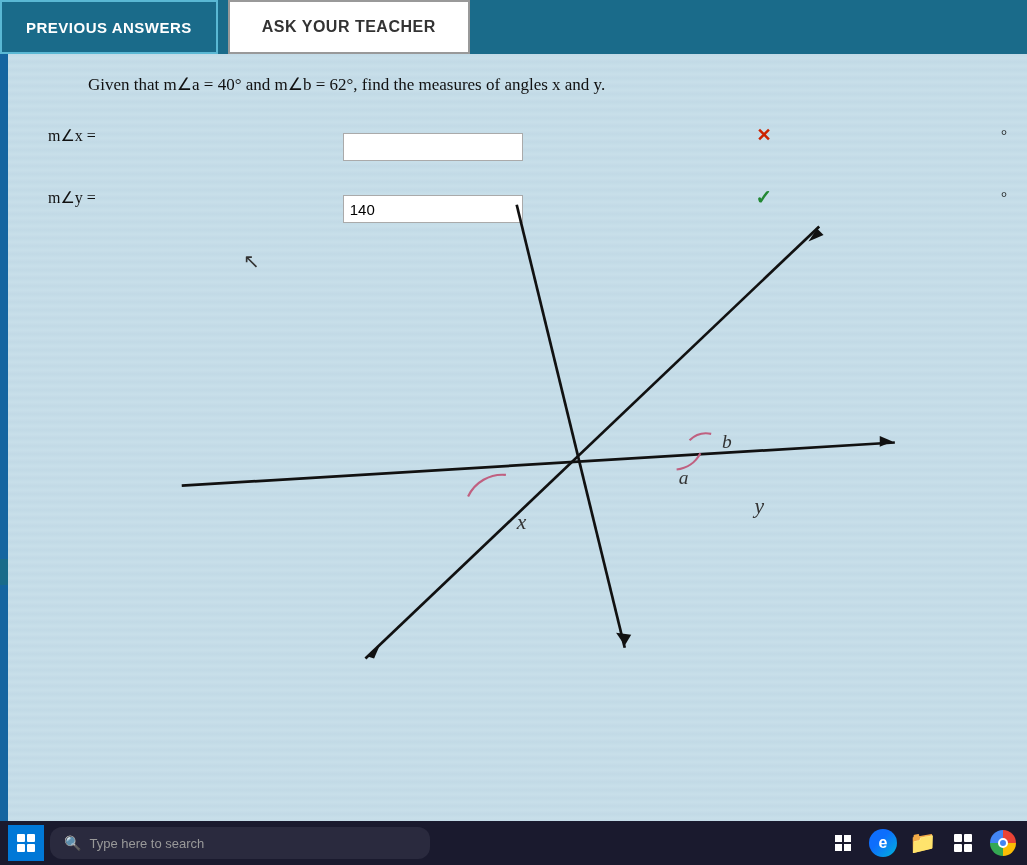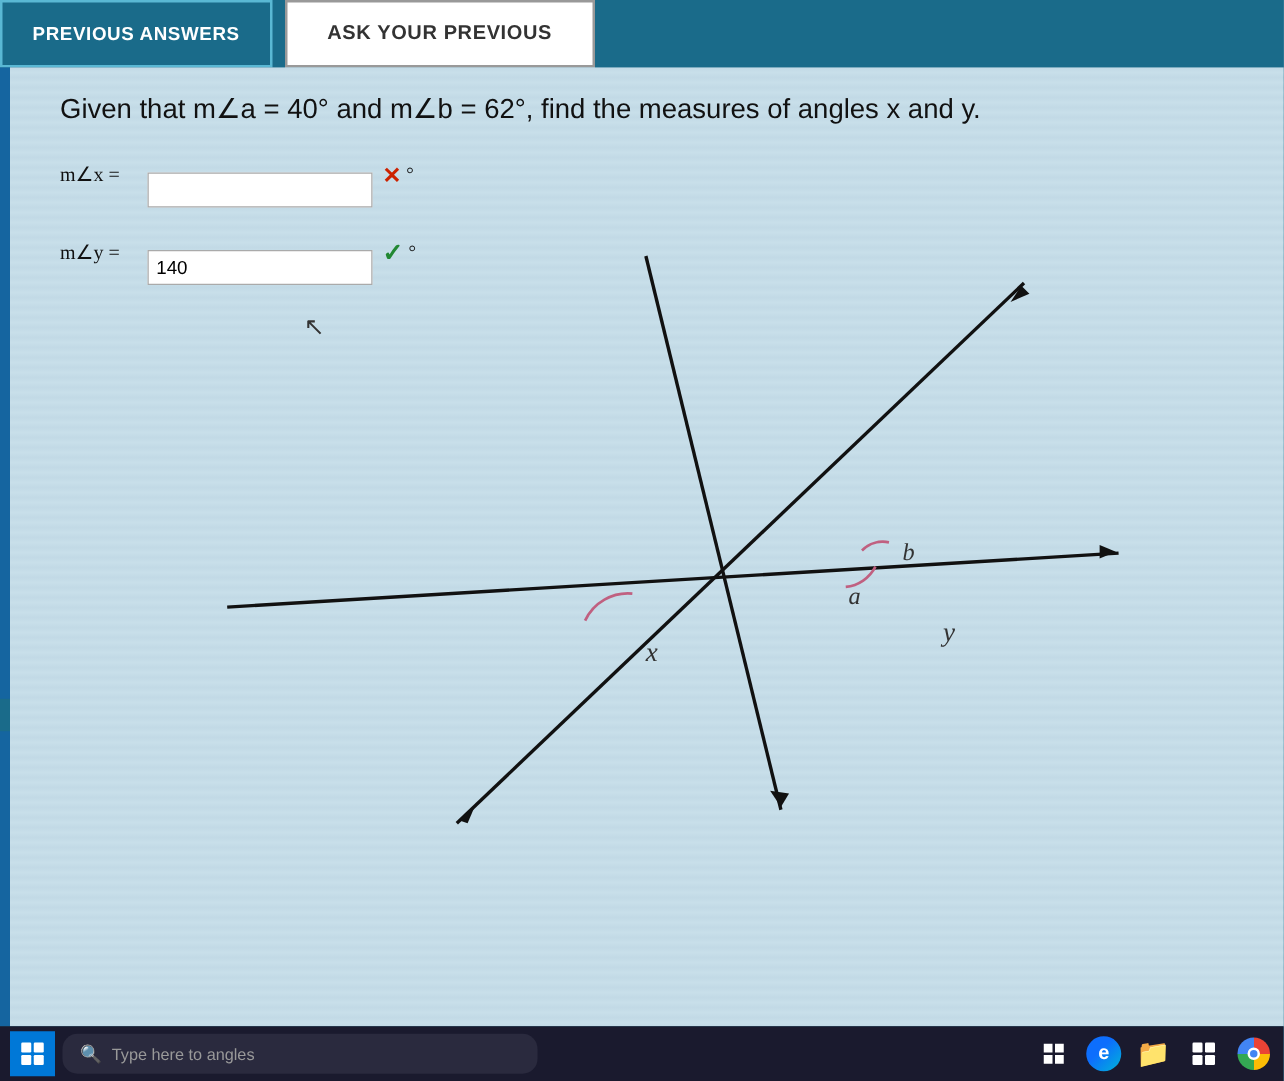--- a/index.html
+++ b/index.html
@@ -75,33 +75,35 @@
 
     .content-inner {
       position: absolute;
       top: 20px;
       left: 40px;
       right: 20px;
       bottom: 60px;
     }
 
     .problem-text {
-      font-size: 22px;
+      font-size: 17px;
       color: #111;
       margin-bottom: 14px;
-      font-family: Liberation Sans, sans-serif;
+      font-family: Liberation Serif, serif;
+      margin-left: 40px;
     }
 
     .answer-row {
       display: flex;
       align-items: center;
       margin-bottom: 10px;
       font-size: 16px;
       color: #111;
       font-family: Georgia, serif;
+      justify-content: space-between;
     }
     .answer-label {
       min-width: 70px;
     }
     .answer-input {
       width: 180px;
       height: 28px;
       border: 1px solid #aaa;
       background: white;
       padding: 2px 6px;
@@ -288,21 +290,21 @@
       padding: 4px 2px;
       writing-mode: vertical-rl;
       text-orientation: mixed;
     }
   </style>
 </head>
 <body>
 
 <div class="top-bar">
   <button class="prev-answers-btn">PREVIOUS ANSWERS</button>
-  <button class="ask-teacher-btn">ASK YOUR PREVIOUS</button>
+  <button class="ask-teacher-btn">ASK YOUR TEACHER</button>
 </div>
 
 <div class="left-accent"></div>
 
 <div class="go-label">Go</div>
 
 <div class="main-content">
   <div class="content-inner">
 
     <div class="problem-text">
@@ -375,21 +377,21 @@
     <div class="grid-icon-tb">
       <div></div>
         <div></div>
         <div></div>
         <div></div>
     </div>
   </div>
 
   <div class="search-bar">
     <span class="search-icon-tb">🔍</span>
-    <span class="search-placeholder">Type here to angles</span>
+    <span class="search-placeholder">Type here to search</span>
   </div>
 
   <div class="taskbar-icons">
 
     <div class="tb-icon">
       <svg width="22" height="22" viewBox="0 0 22 22" fill="none">
         <rect x="3" y="3" width="7" height="7" fill="white"></rect>
         <rect x="12" y="3" width="7" height="7" fill="white"></rect>
         <rect x="3" y="12" width="7" height="7" fill="white"></rect>
         <rect x="12" y="12" width="7" height="7" fill="white"></rect>

